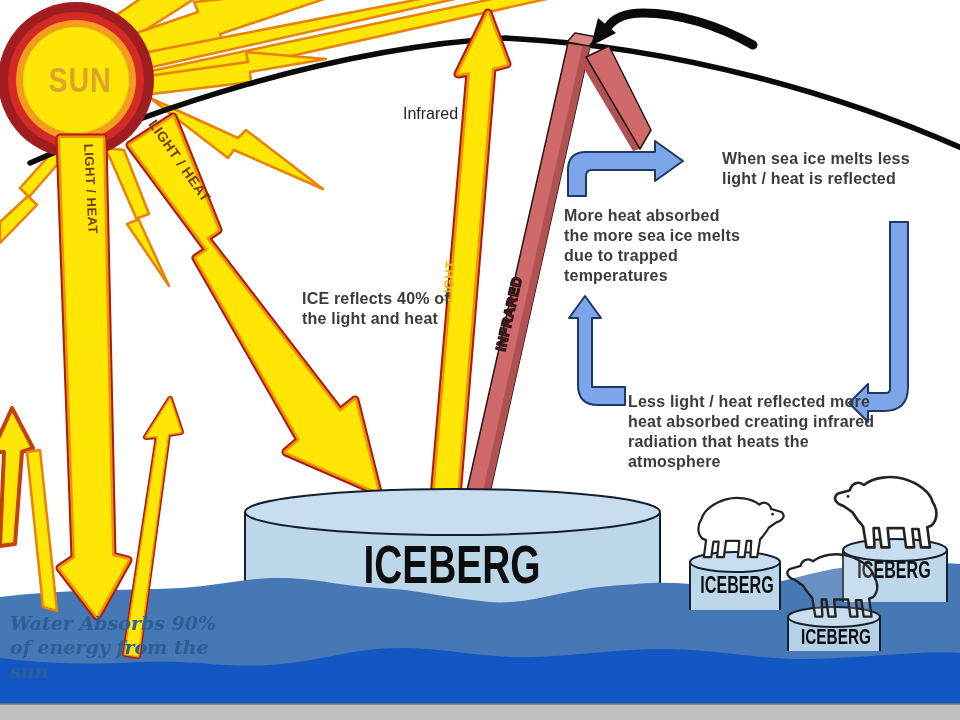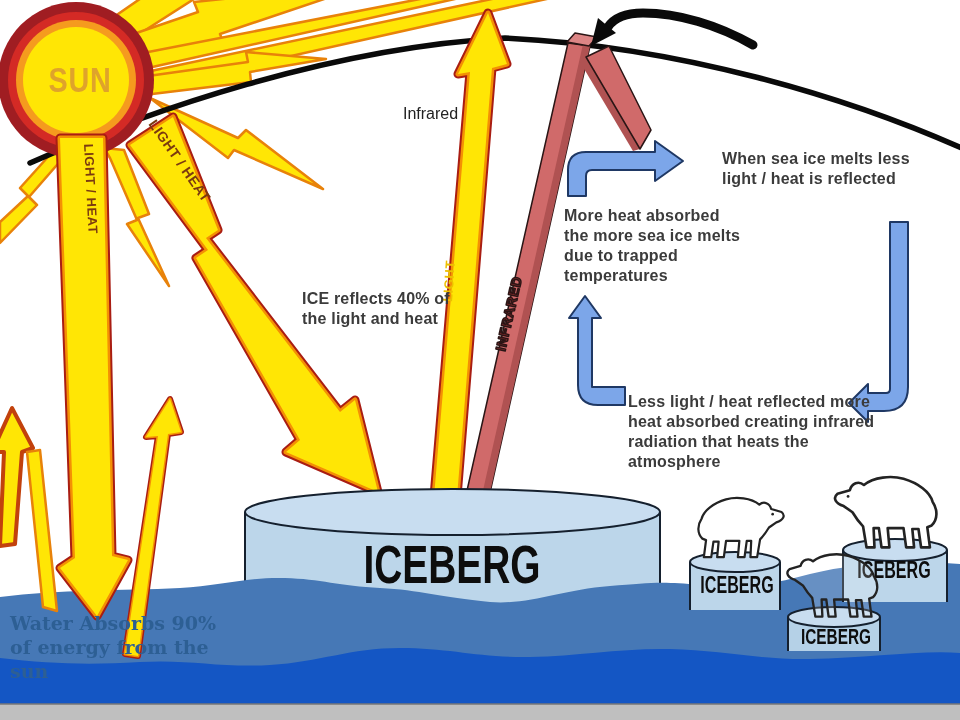--- a/index.html
+++ b/index.html
@@ -150,14 +150,14 @@
     <rect x="0" y="704" width="960" height="16" fill="#BFBFBF"></rect>
     <line x1="0" y1="704" x2="960" y2="704" stroke="#777777" stroke-width="1.5"></line>
   </g>
 </svg>
 
 <div class="caption" style="left:714px;top:149px;width:212px;margin-left:8px;">When sea ice melts less light / heat is reflected</div>
 <div class="caption" style="left:564px;top:206px;width:177px;">More heat absorbed the more sea ice melts due to trapped temperatures</div>
 <div class="caption" style="left:628px;top:392px;width:247px;">Less light / heat reflected more heat absorbed creating infrared radiation that heats the atmosphere</div>
 <div class="caption" style="left:302px;top:289px;width:152px;">ICE reflects 40% of the light and heat</div>
 <div class="caption-light" style="left:403px;top:105px;white-space:nowrap;">Infrared</div>
-<div class="water-caption" style="left:10px;top:611px;width:228px;">Water Absorbs 90% of energy from the sun</div>
+<div class="water-caption" style="left:10px;top:611px;width:228px;font-style:italic;">Water Absorbs 90% of energy from the sun</div>
 </div>
 
 </body></html>

